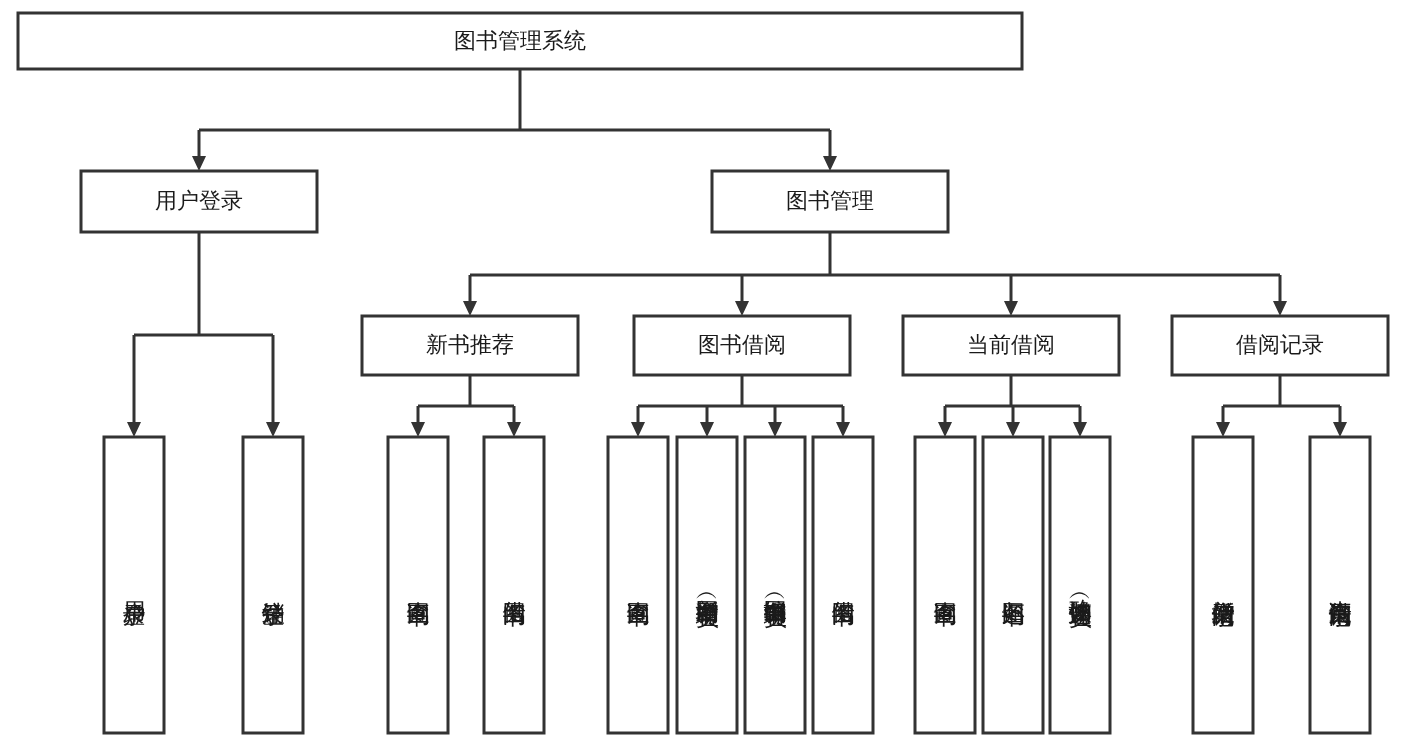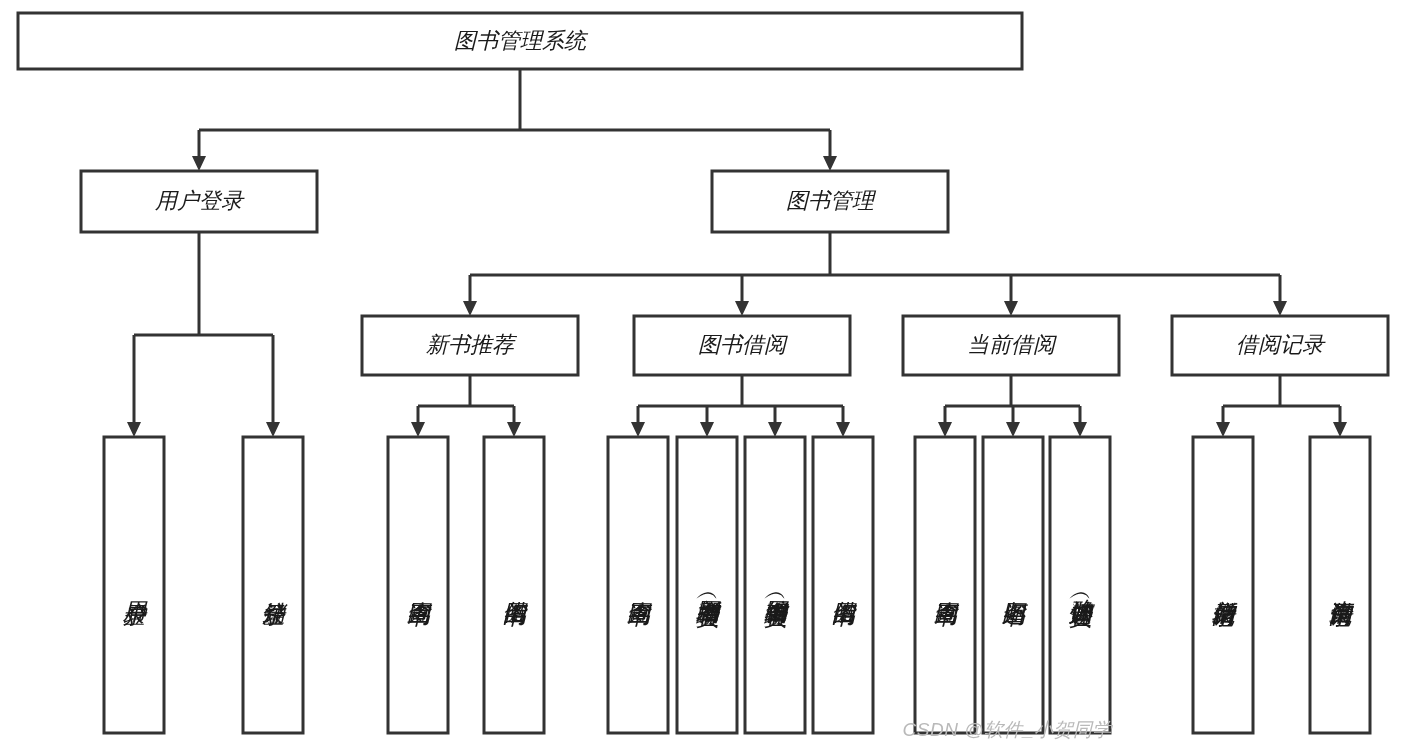--- a/index.html
+++ b/index.html
@@ -11,21 +11,20 @@
     width: 1405px;
     height: 747px;
     font-family: "Liberation Sans", "DejaVu Sans", sans-serif;
     overflow: hidden;
     position: relative;
   }
   #diagram-root {
     position: relative;
     width: 1120px;
     height: 747px;
-    font-style: italic;
   }
   svg.canvas {
     position: absolute;
     top: 0;
     left: 0;
     width: 1405px;
     height: 747px;
   }
   .node-box {
     fill: #ffffff;
@@ -256,14 +255,13 @@
         <span class="leaf-label">确认归还（管理员）</span>
       </div>
       <div class="leaf-label-wrap" style="left: 1193px; top: 437px; width: 60px; height: 296px;">
         <span class="leaf-label">新增借阅记录</span>
       </div>
       <div class="leaf-label-wrap" style="left: 1310px; top: 437px; width: 60px; height: 296px;">
         <span class="leaf-label">查询借阅记录</span>
       </div>
     </div>
 
-  <div class="watermark">CSDN @软件_小贺同学</div>
 </div>
 
 </body></html>

